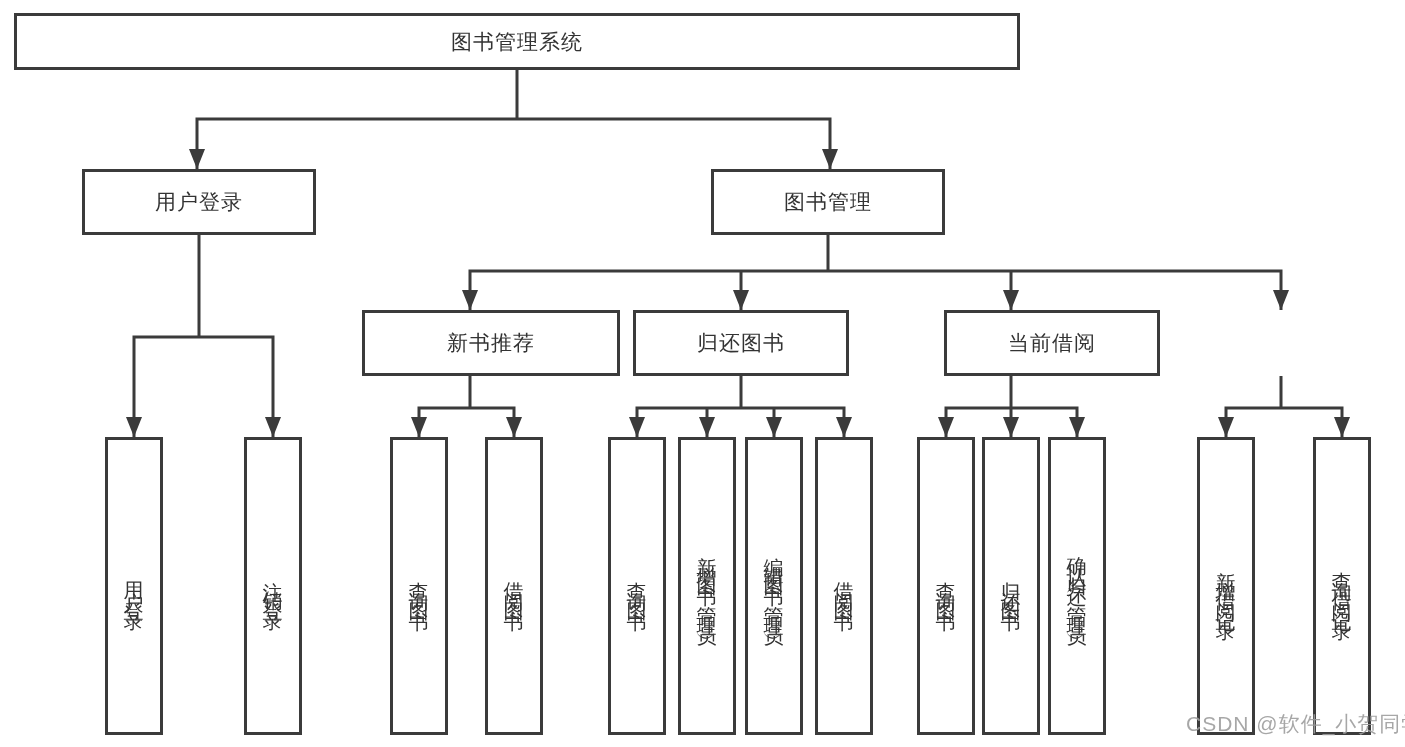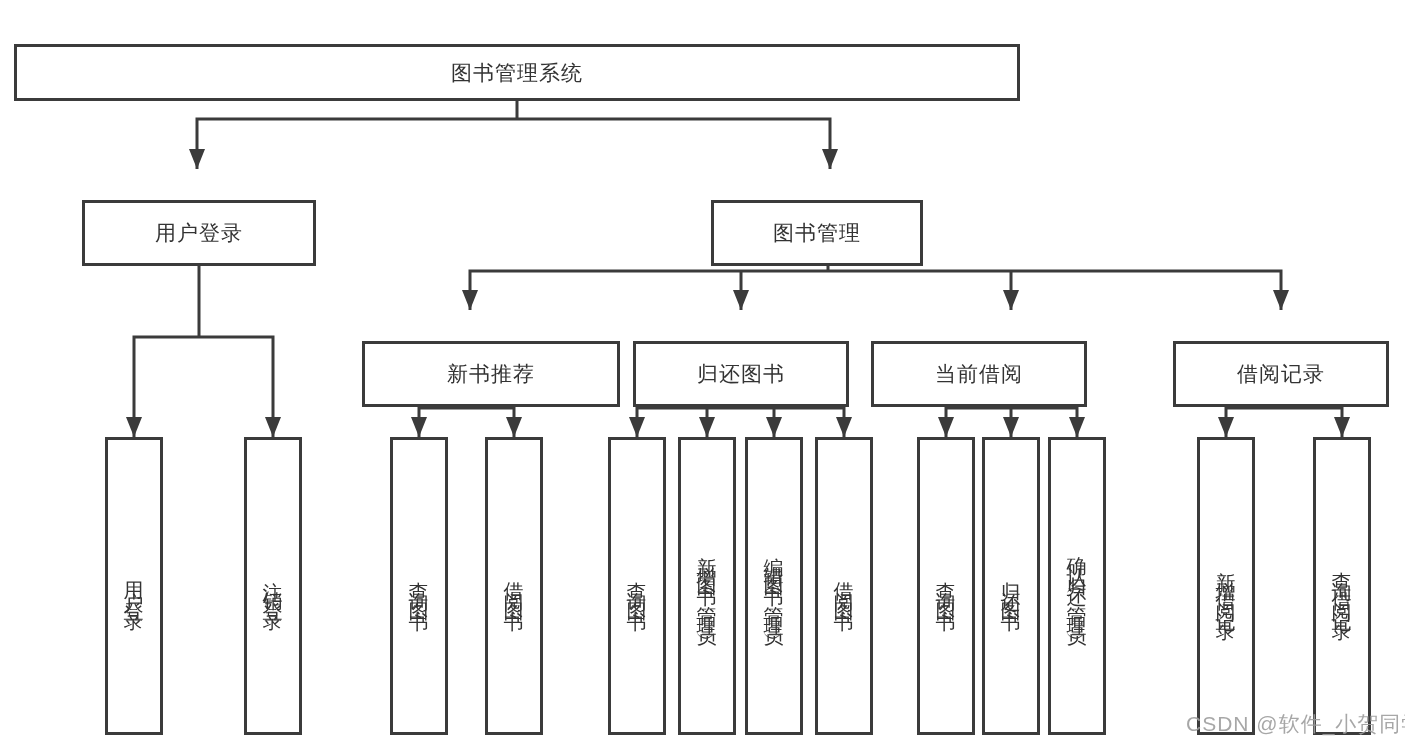--- a/index.html
+++ b/index.html
@@ -35,21 +35,21 @@
     position: absolute;
     box-sizing: border-box;
     background: var(--background);
     border: 3px solid var(--border);
     color: var(--text);
     display: flex;
     align-items: center;
     justify-content: center;
     text-align: center;
   }
-  .h-node { font-size: 21px; letter-spacing: 1px; margin-top: 31px; }
+  .h-node { font-size: 21px; letter-spacing: 1px; }
   .v-node {
     font-size: 20px;
     writing-mode: vertical-rl;
     text-orientation: mixed;
     letter-spacing: 10px;
     line-height: 1;
   }
   .watermark {
     position: absolute;
     left: 1186px;
@@ -102,26 +102,25 @@
       <polygon points="1003,417 1019,417 1011,437"></polygon>
       <polygon points="1069,417 1085,417 1077,437"></polygon>
       <polygon points="1218,417 1234,417 1226,437"></polygon>
       <polygon points="1334,417 1350,417 1342,437"></polygon>
     </g>
   </svg>
 
   <div class="node h-node" style="left:14px;top:13px;width:1006px;height:57px">图书管理系统</div>
 
   <div class="node h-node" style="left:82px;top:169px;width:234px;height:66px">用户登录</div>
-  <div class="node h-node" style="left:711px;top:169px;width:212px;height:66px">图书管理</div>
+  <div class="node h-node" style="left:711px;top:169px;width:234px;height:66px">图书管理</div>
 
   <div class="node h-node" style="left:362px;top:310px;width:258px;height:66px">新书推荐</div>
   <div class="node h-node" style="left:633px;top:310px;width:216px;height:66px">归还图书</div>
-  <div class="node h-node" style="left:871px;top:310px;width:216px;height:66px">当前借阅</div>
-  <div class="node h-node" style="left:1173px;top:310px;width:216px;height:66px">借阅记录</div>
+  <div class="node h-node" style="left:944px;top:310px;width:216px;height:66px">当前借阅</div>
 
   <div class="node v-node" style="left:105px;top:437px;width:58px;height:298px">用户登录</div>
   <div class="node v-node" style="left:244px;top:437px;width:58px;height:298px">注销登录</div>
 
   <div class="node v-node" style="left:390px;top:437px;width:58px;height:298px">查询图书</div>
   <div class="node v-node" style="left:485px;top:437px;width:58px;height:298px">借阅图书</div>
 
   <div class="node v-node" style="left:608px;top:437px;width:58px;height:298px">查询图书</div>
   <div class="node v-node" style="left:678px;top:437px;width:58px;height:298px">新增图书（管理员）</div>
   <div class="node v-node" style="left:745px;top:437px;width:58px;height:298px">编辑图书（管理员）</div>

